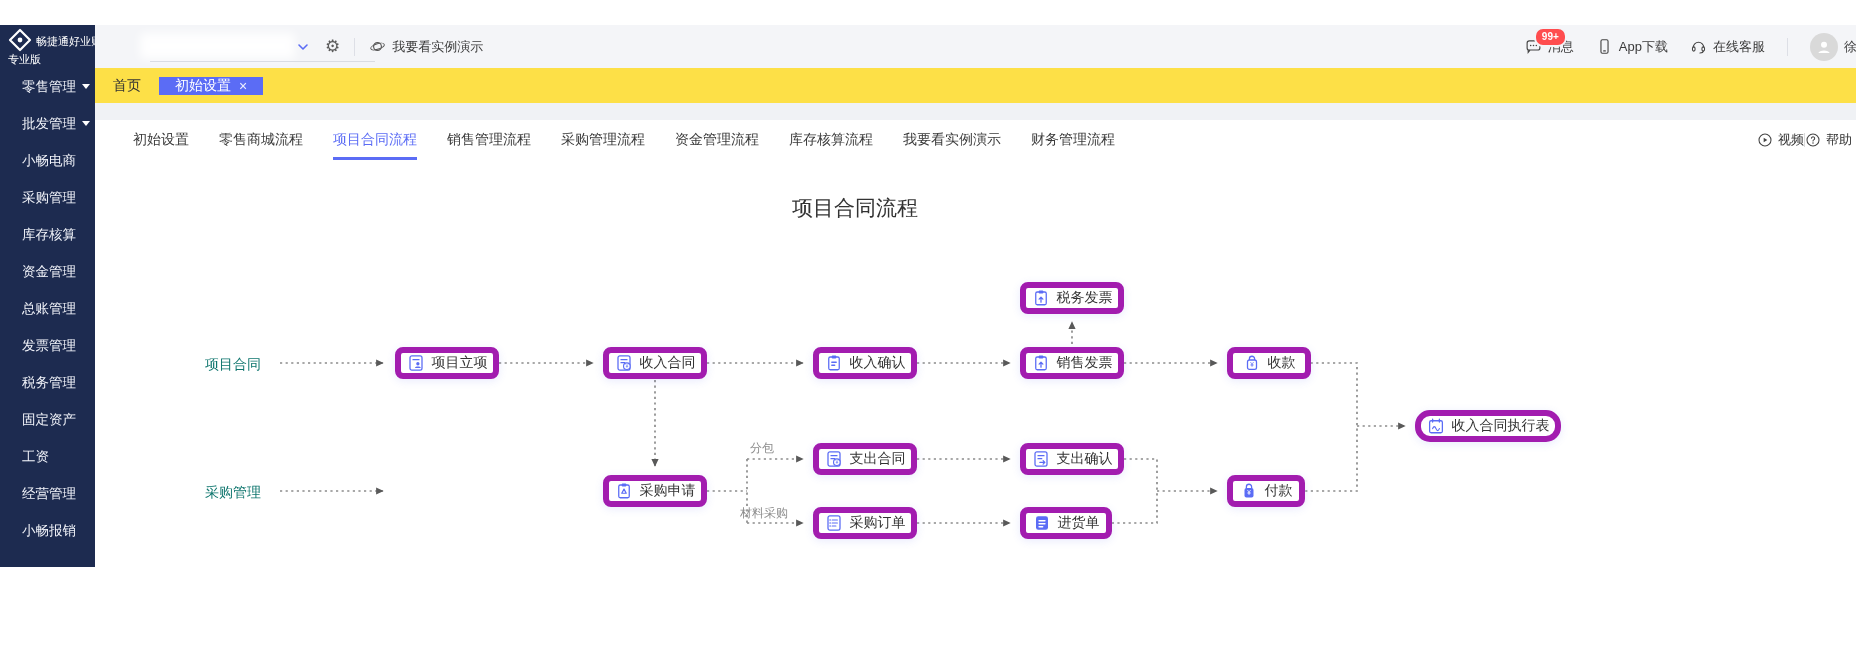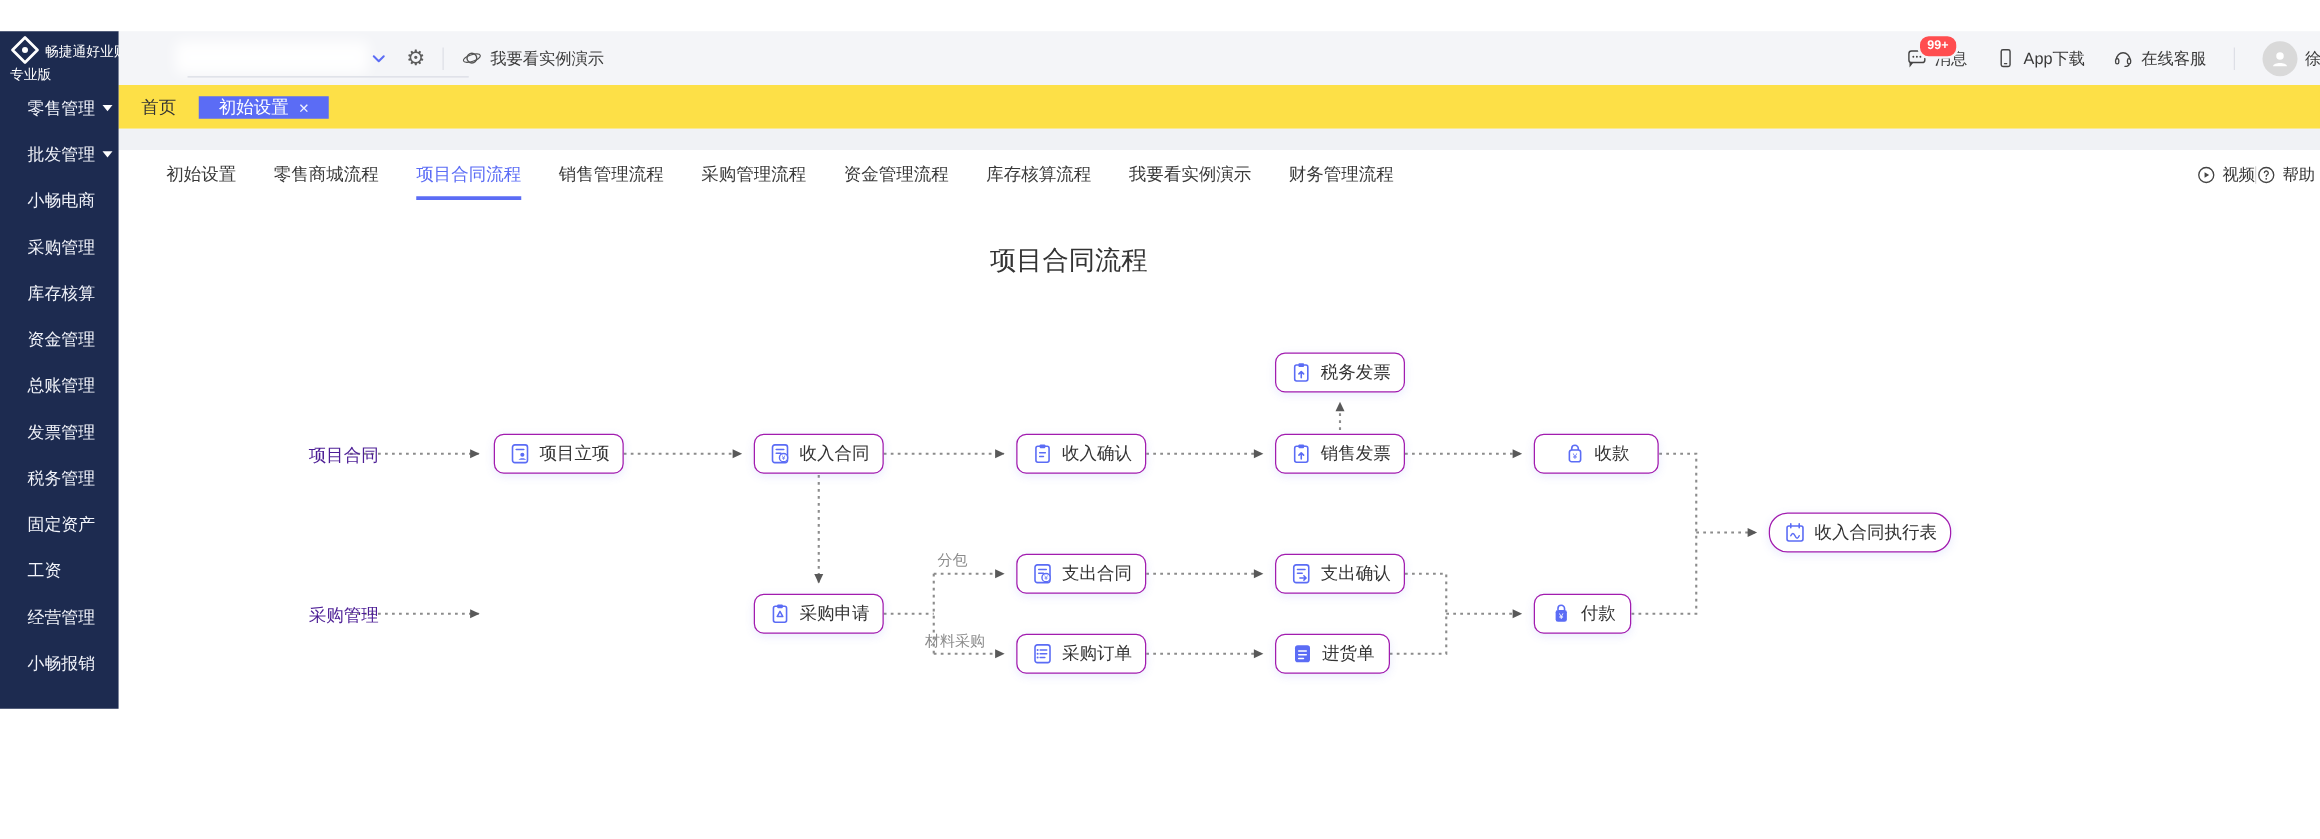--- a/index.html
+++ b/index.html
@@ -37,24 +37,24 @@
   .ctabs-right{position:absolute;right:4px;top:0;height:40px;display:flex;align-items:center;font-size:13px;color:#333;}
   .ctabs-right .item{display:flex;align-items:center;gap:5px;cursor:pointer;}
   .vdiv{width:1px;height:14px;background:#d9d9d9;}
   
   .menu{position:absolute;left:0;top:43px;width:95px;}
   .menu-item{height:37px;display:flex;align-items:center;padding-left:22px;font-size:13.5px;color:#f2f4fa;cursor:pointer;white-space:nowrap;}
   .caret{width:0;height:0;border-left:4.5px solid transparent;border-right:4.5px solid transparent;border-top:5px solid #fff;margin-left:6px;}
   
   .flow{position:absolute;inset:0;}
   .flow-title{position:absolute;left:0;top:74px;width:1520px;text-align:center;font-size:21px;color:#333;font-weight:500;}
-  .lane-label{position:absolute;font-size:14px;color:#4c1d95;margin-left:42px;}
+  .lane-label{position:absolute;font-size:14px;color:#0f766e;}
   .edge-label{position:absolute;font-size:12px;color:#8c8c8c;white-space:nowrap;}
   .node{position:absolute;height:32px;box-sizing:border-box;display:flex;align-items:center;justify-content:center;gap:7px;
-    background:#fff;border:1px solid #a21caf;border-radius:8px;box-shadow:0 2px 8px rgba(99,112,240,.14);
+    background:#fff;border:6px solid #a21caf;border-radius:8px;box-shadow:0 2px 8px rgba(99,112,240,.14);
     font-size:14px;color:#333;white-space:nowrap;cursor:pointer;}
   .node svg{flex:none;}
   .edges{position:absolute;left:0;top:0;}
   svg.icon{display:block;}
 </style>
 </head>
 <body>
 
 <div class="top-white"></div>
 
@@ -278,21 +278,21 @@
       <span>收入确认</span>
     </div>
     <div class="node" style="left:925px;top:227px;width:104px;">
       <svg class="icon" width="18" height="18" viewBox="0 0 24 24">
           <rect x="5" y="4" width="14" height="17" rx="2" fill="none" stroke="#5b6cf5" stroke-width="1.7"></rect>
           <rect x="9" y="2" width="6" height="4" rx="1" fill="#5b6cf5"></rect>
           <path d="M12 17.5v-6.5M9.5 13.5L12 11l2.5 2.5" fill="none" stroke="#5b6cf5" stroke-width="1.7" stroke-linecap="round" stroke-linejoin="round"></path>
         </svg>
       <span>销售发票</span>
     </div>
-    <div class="node" style="left:1132px;top:227px;width:100px;">
+    <div class="node" style="left:1132px;top:227px;width:84px;">
       <svg class="icon" width="18" height="18" viewBox="0 0 24 24">
           <path d="M8.5 8V6.5a3.5 3.5 0 0 1 7 0V8" fill="none" stroke="#5b6cf5" stroke-width="1.7"></path>
           <rect x="6" y="8" width="12" height="12.5" rx="2.5" fill="none" stroke="#5b6cf5" stroke-width="1.7"></rect>
           <text x="12" y="17.5" font-size="8.5" text-anchor="middle" fill="#5b6cf5">¥</text>
         </svg>
       <span>收款</span>
     </div>
     <div class="node" style="left:925px;top:162px;width:104px;">
       <svg class="icon" width="18" height="18" viewBox="0 0 24 24">
           <rect x="5" y="4" width="14" height="17" rx="2" fill="none" stroke="#5b6cf5" stroke-width="1.7"></rect>

